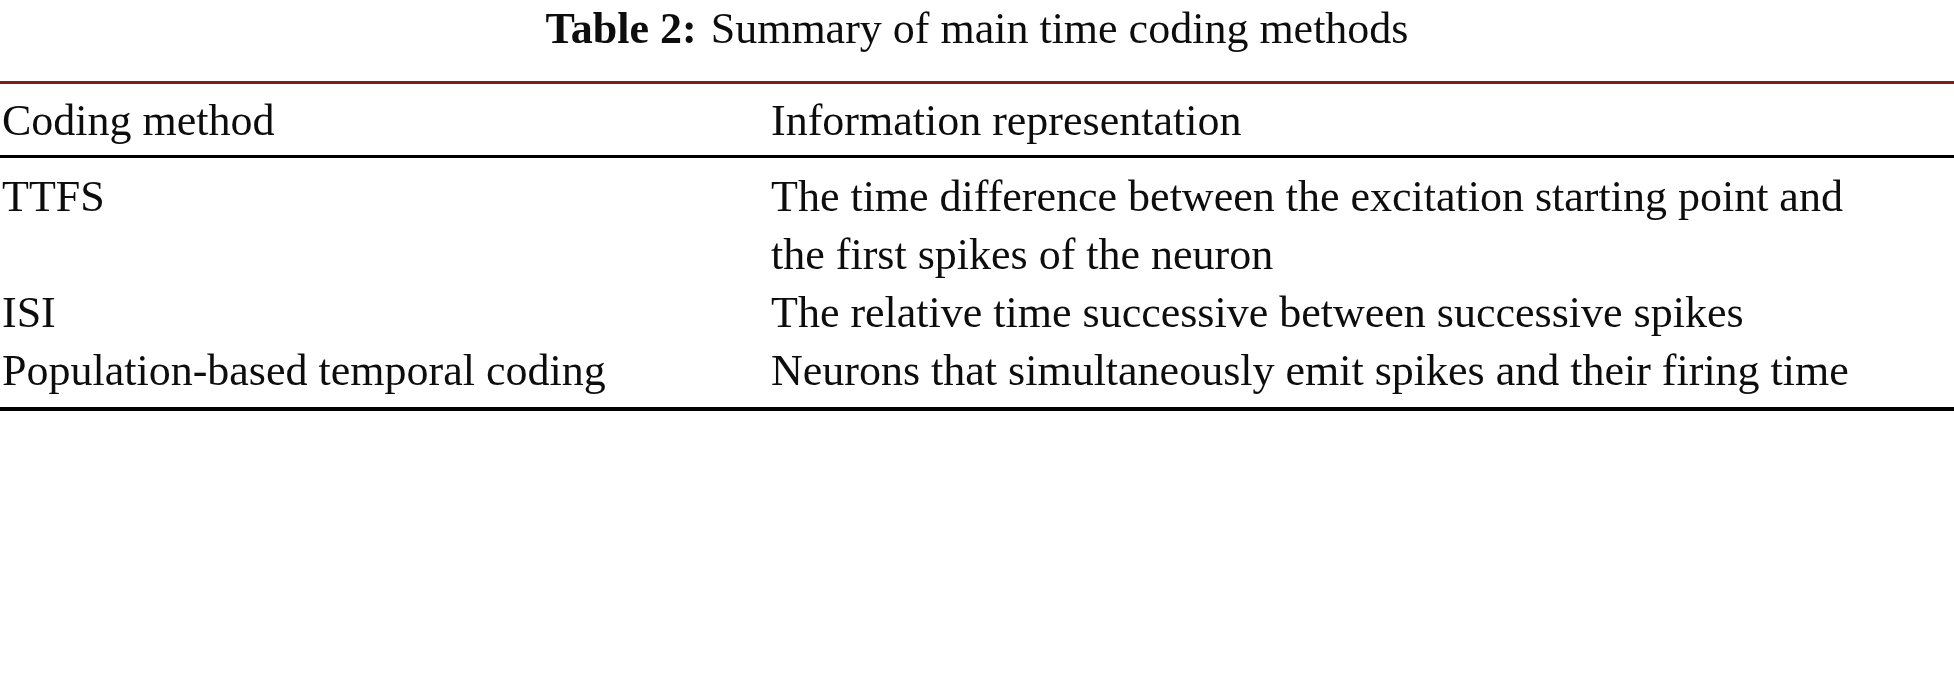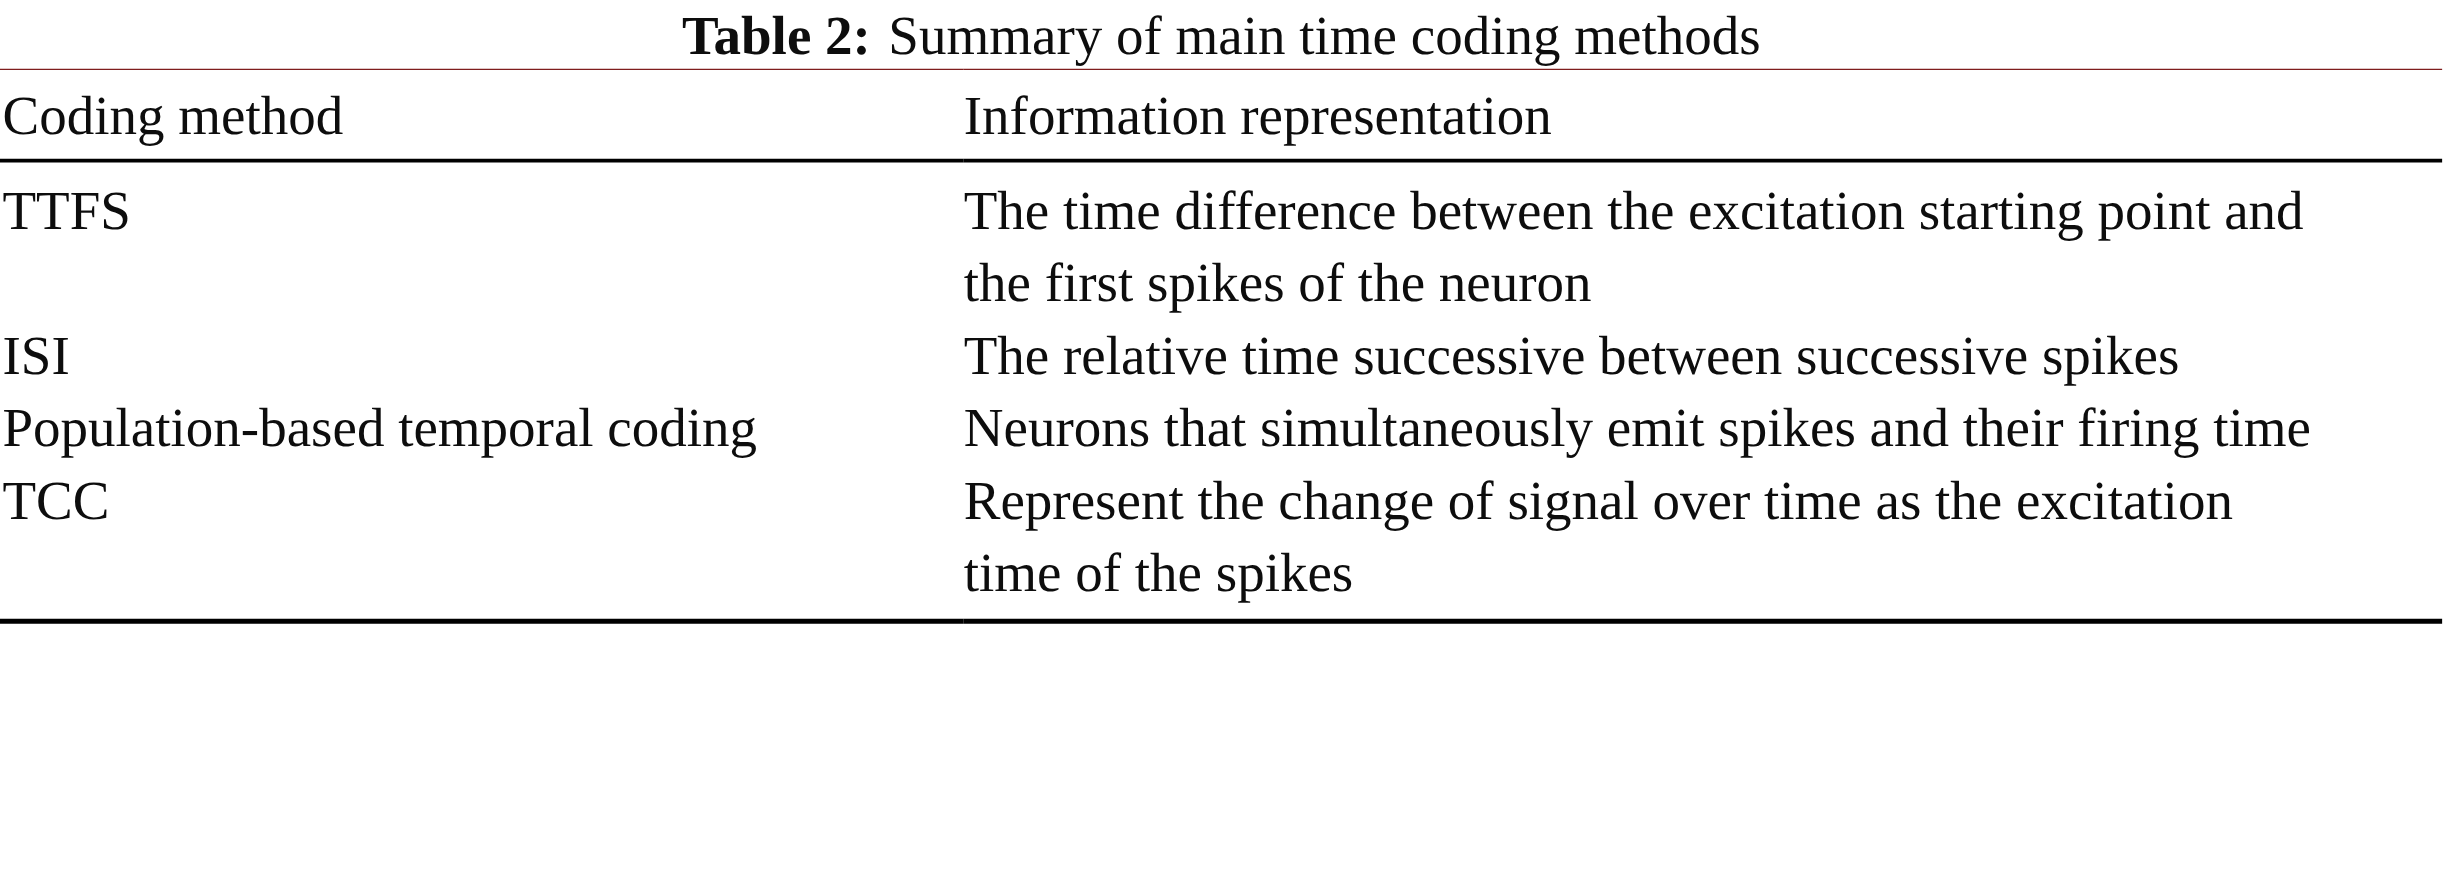--- a/index.html
+++ b/index.html
@@ -26,24 +26,24 @@
   }
   .caption .caption-label {
     font-weight: bold;
   }
   .caption .caption-text {
     font-weight: normal;
     margin-left: 14px;
   }
   table.coding-table {
     width: 1954px;
-    margin-top: 0;
+    margin-top: 26px;
     border-collapse: collapse;
     table-layout: fixed;
-    border-top: 1px solid #7f1d1d;
+    border-top: 3px solid #7f1d1d;
     border-bottom: 4px solid #000000;
   }
   col.col-method { width: 771px; }
   col.col-repr   { width: 1183px; }
   th, td {
     padding: 0;
     text-align: left;
     vertical-align: top;
     font-weight: normal;
     font-size: 44px;
@@ -106,25 +106,16 @@
         </td>
       </tr>
       <tr>
         <td class="cell-method">
           <div class="line">Population-based temporal coding</div>
         </td>
         <td class="cell-repr">
           <div class="line">Neurons that simultaneously emit spikes and their firing time</div>
         </td>
       </tr>
-      <tr>
-        <td class="cell-method">
-          <div class="line">TCC</div>
-        </td>
-        <td class="cell-repr">
-          <div class="line">Represent the change of signal over time as the excitation</div>
-          <div class="line">time of the spikes</div>
-        </td>
-      </tr>
     </tbody>
   </table>
 
 </div>
 
 </body></html>

